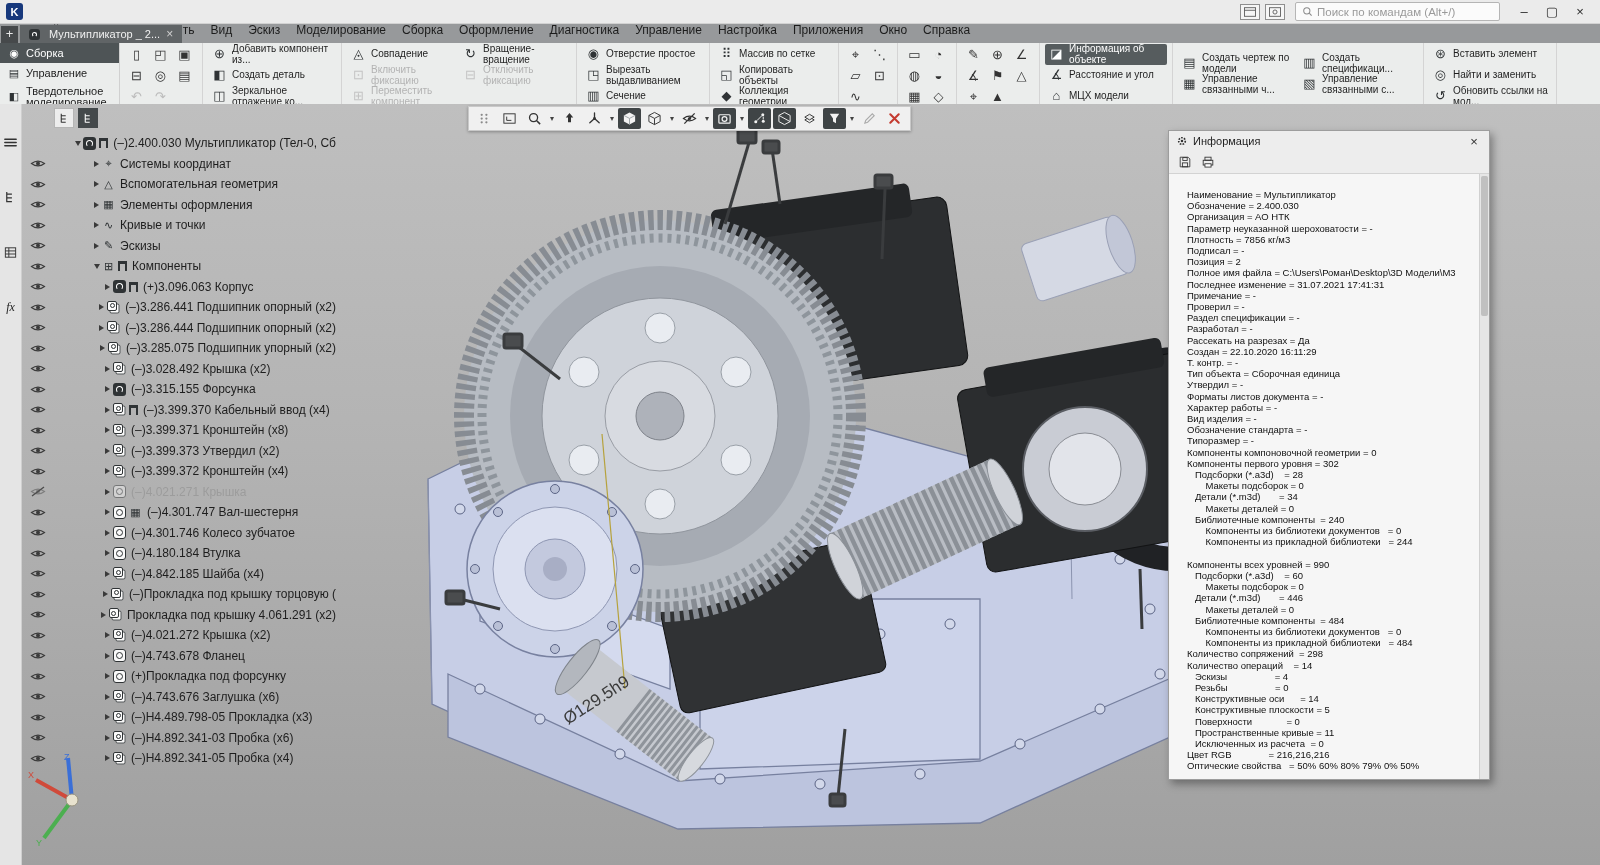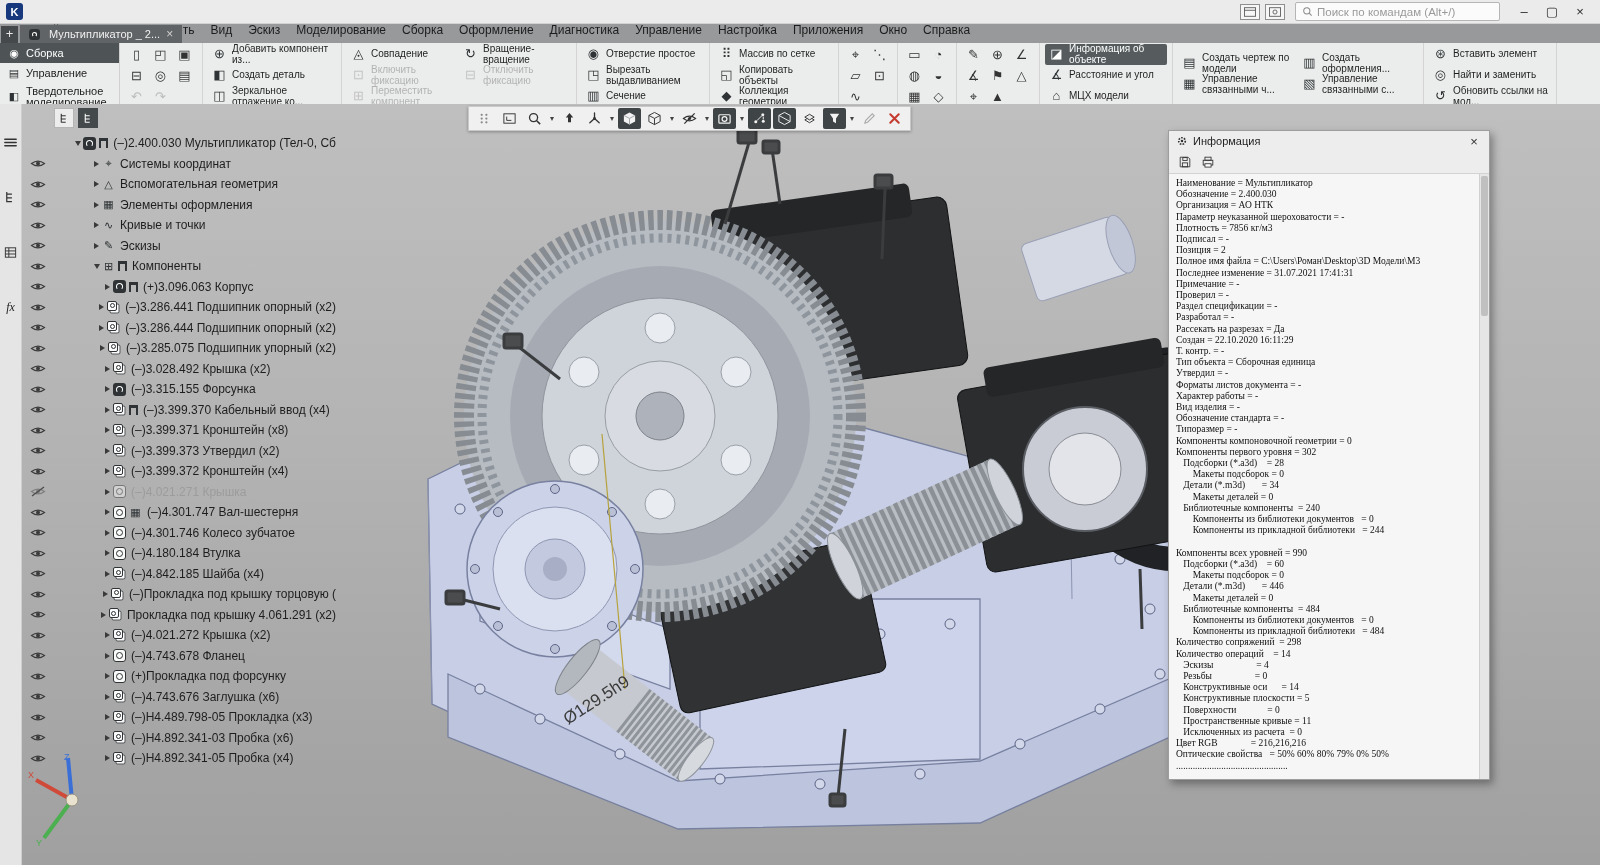--- a/index.html
+++ b/index.html
@@ -115,21 +115,21 @@
   
   .ipanel{position:absolute;left:1168px;top:26px;width:322px;height:650px;background:#ededed;
     border:1px solid #9d9d9d;box-shadow:3px 4px 8px rgba(0,0,0,.35);display:flex;flex-direction:column;z-index:10;}
   .ipanel-title{height:20px;display:flex;align-items:center;gap:5px;padding:0 7px;font-size:11px;color:#1e1e1e;}
   .ipanel-title svg{width:12px;height:12px;}
   .ip-close{margin-left:auto;font-size:13px;color:#333;width:16px;text-align:center;}
   .ipanel-tools{height:22px;display:flex;align-items:center;gap:5px;padding:0 7px;}
   .ip-tool{width:18px;height:18px;display:flex;align-items:center;justify-content:center;border-radius:2px;}
   .ip-tool svg{width:14px;height:14px;}
   .ipanel-body{flex:1;background:#f6f6f6;border-top:1px solid #d3d3d3;position:relative;overflow:hidden;}
-  .ipanel-body pre{margin:0;padding:4px 14px 4px 7px;font-family:Liberation Serif, serif;
+  .ipanel-body pre{margin:11px;padding:4px 14px 4px 7px;font-family:Liberation Sans, sans-serif;
     font-size:9.5px;line-height:11.2px;color:#101010;white-space:pre;}
   .iscroll{position:absolute;right:0;top:0;bottom:0;width:10px;background:#e6e6e6;border-left:1px solid #d0d0d0;}
   .iscroll .thumb{position:absolute;top:2px;left:1px;width:7px;height:140px;background:#c0c0c0;border-radius:2px;}
 </style>
 </head>
 <body>
 
 <div class="menubar">
   <div class="app-logo">K</div>
   <div class="menu-items">
@@ -373,21 +373,21 @@
           <div class="rbtn" style="width: 120px;">
             <span class="bic">▤</span>
             <span class="blb">Создать чертеж по модели</span>
           </div>
           <div class="rbtn" style="width: 120px;">
             <span class="bic">▦</span>
             <span class="blb">Управление связанными ч...</span>
           </div>
           <div class="rbtn" style="width: 120px;">
             <span class="bic">▥</span>
-            <span class="blb">Создать оформления...</span>
+            <span class="blb">Создать спецификаци...</span>
           </div>
           <div class="rbtn" style="width: 120px;">
             <span class="bic">▧</span>
             <span class="blb">Управление связанными с...</span>
           </div>
         </div>
         <div class="rg-label">
           <span>Чертеж, спецификация</span>
           <span class="rg-handle">∷</span>
         </div>

